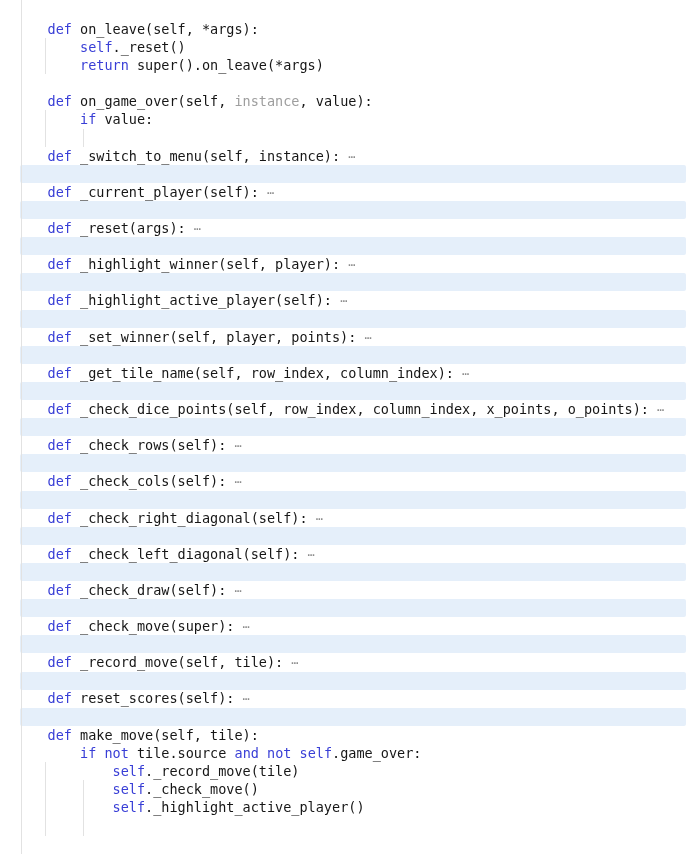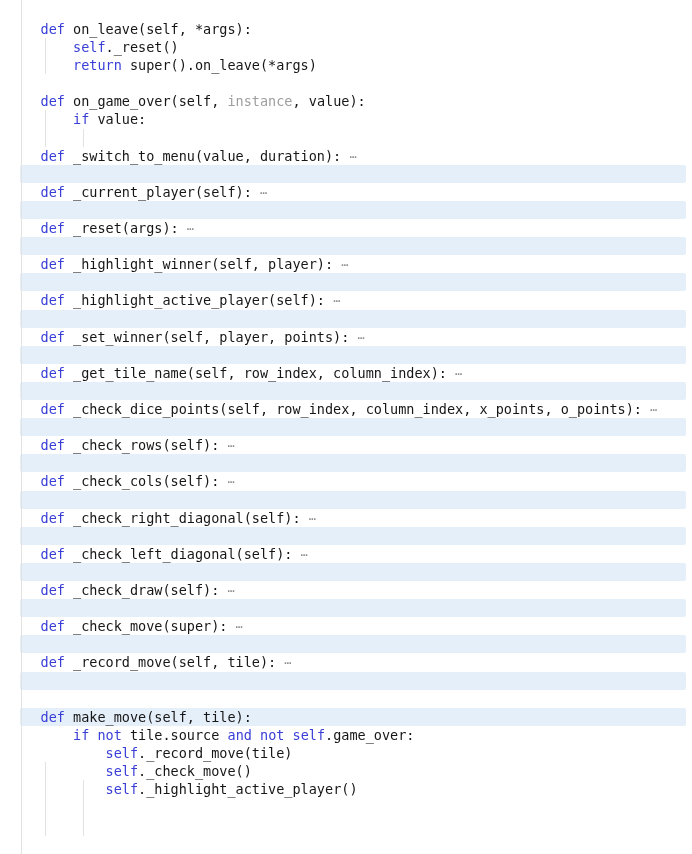--- a/index.html
+++ b/index.html
@@ -33,21 +33,21 @@
   .guide {
     position: absolute;
     width: 1px;
     background: var(--guide);
   }
   .line {
     position: relative;
     height: 18.1px;
     line-height: 18.1px;
     white-space: pre;
-    padding-left: 8px;
+    padding-left: 15px;
   }
   .t   { color: var(--txt); }
   .kw  { color: var(--kw); }
   .sf  { color: var(--kw); }
   .num { color: var(--num); }
   .mut { color: var(--mut); }
   .fold {
     color: var(--fold);
     font-size: 12px;
     letter-spacing: -1px;
@@ -84,21 +84,21 @@
       <div class="guide" style="left: 83px; top: 780px; height: 56px;"></div>
     </div>
   <div id="lines">
       <div class="line"><span class="t">    </span><span class="kw">def</span><span class="t"> on_leave(self, *args):</span></div>
       <div class="line"><span class="t">        </span><span class="sf">self</span><span class="t">._reset()</span></div>
       <div class="line"><span class="t">        </span><span class="kw">return</span><span class="t"> super().on_leave(*args)</span></div>
       <div class="line"></div>
       <div class="line"><span class="t">    </span><span class="kw">def</span><span class="t"> on_game_over(self, </span><span class="mut">instance</span><span class="t">, value):</span></div>
       <div class="line"><span class="t">        </span><span class="kw">if</span><span class="t"> value:</span></div>
       <div class="line"></div>
-      <div class="line folded"><span class="t">    </span><span class="kw">def</span><span class="t"> _switch_to_menu(value, duration): </span><span class="fold">⋯</span></div>
+      <div class="line folded"><span class="t">    </span><span class="kw">def</span><span class="t"> _switch_to_menu(self, instance): </span><span class="fold">⋯</span></div>
       <div class="line"></div>
       <div class="line folded"><span class="t">    </span><span class="kw">def</span><span class="t"> _current_player(self): </span><span class="fold">⋯</span></div>
       <div class="line"></div>
       <div class="line folded"><span class="t">    </span><span class="kw">def</span><span class="t"> _reset(args): </span><span class="fold">⋯</span></div>
       <div class="line"></div>
       <div class="line folded"><span class="t">    </span><span class="kw">def</span><span class="t"> _highlight_winner(self, player): </span><span class="fold">⋯</span></div>
       <div class="line"></div>
       <div class="line folded"><span class="t">    </span><span class="kw">def</span><span class="t"> _highlight_active_player(self): </span><span class="fold">⋯</span></div>
       <div class="line"></div>
       <div class="line folded"><span class="t">    </span><span class="kw">def</span><span class="t"> _set_winner(self, player, points): </span><span class="fold">⋯</span></div>
@@ -114,20 +114,21 @@
       <div class="line folded"><span class="t">    </span><span class="kw">def</span><span class="t"> _check_right_diagonal(self): </span><span class="fold">⋯</span></div>
       <div class="line"></div>
       <div class="line folded"><span class="t">    </span><span class="kw">def</span><span class="t"> _check_left_diagonal(self): </span><span class="fold">⋯</span></div>
       <div class="line"></div>
       <div class="line folded"><span class="t">    </span><span class="kw">def</span><span class="t"> _check_draw(self): </span><span class="fold">⋯</span></div>
       <div class="line"></div>
       <div class="line folded"><span class="t">    </span><span class="kw">def</span><span class="t"> _check_move(super): </span><span class="fold">⋯</span></div>
       <div class="line"></div>
       <div class="line folded"><span class="t">    </span><span class="kw">def</span><span class="t"> _record_move(self, tile): </span><span class="fold">⋯</span></div>
       <div class="line"></div>
+      <div class="line folded"><span class="t">    </span><span class="kw">def</span><span class="t"> reset_scores(self): </span><span class="fold">⋯</span></div>
       <div class="line"></div>
       <div class="line"><span class="t">    </span><span class="kw">def</span><span class="t"> make_move(self, tile):</span></div>
       <div class="line"><span class="t">        </span><span class="kw">if</span><span class="t"> </span><span class="kw">not</span><span class="t"> tile.source </span><span class="kw">and</span><span class="t"> </span><span class="kw">not</span><span class="t"> </span><span class="sf">self</span><span class="t">.game_over:</span></div>
       <div class="line"><span class="t">            </span><span class="sf">self</span><span class="t">._record_move(tile)</span></div>
       <div class="line"><span class="t">            </span><span class="sf">self</span><span class="t">._check_move()</span></div>
       <div class="line"><span class="t">            </span><span class="sf">self</span><span class="t">._highlight_active_player()</span></div>
     </div>
 </div>
 
 </body></html>

